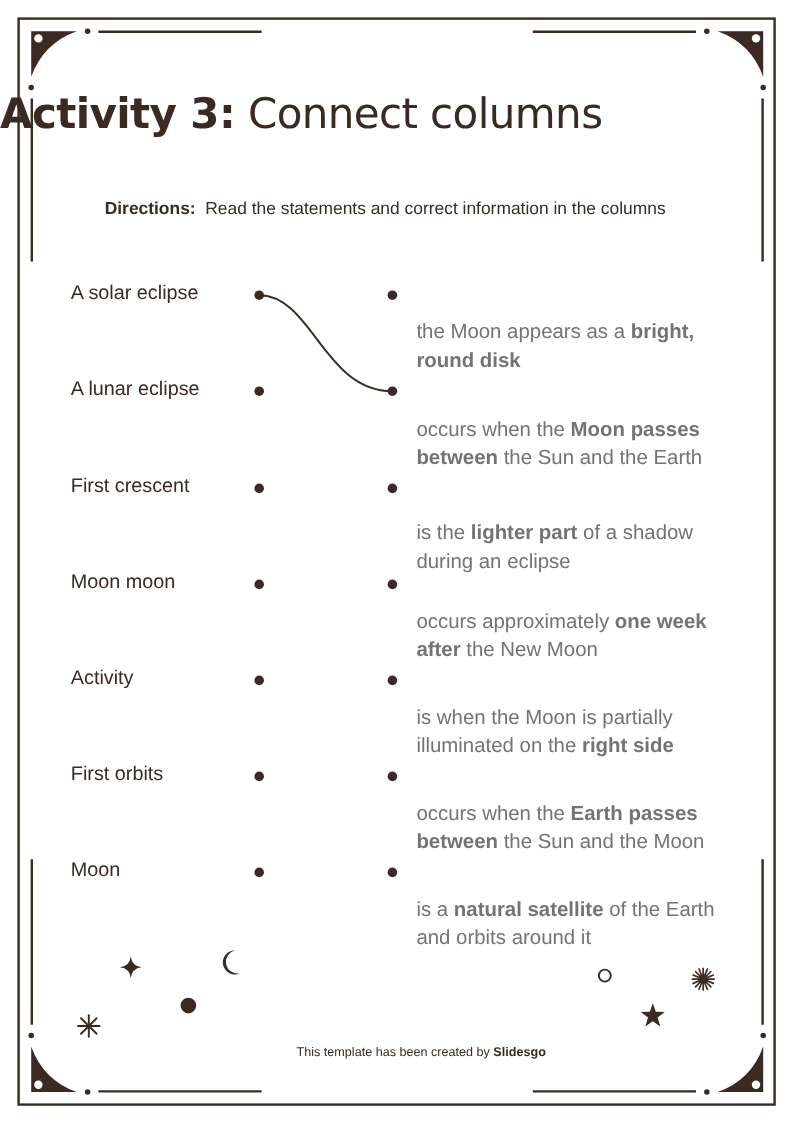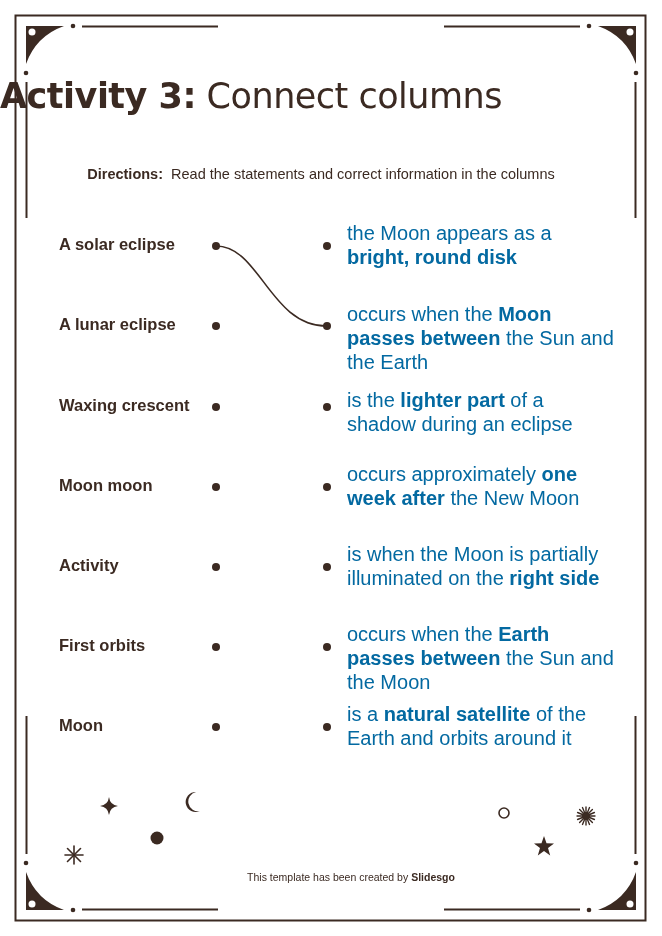--- a/index.html
+++ b/index.html
@@ -5,22 +5,22 @@
   html, body { margin: 0; padding: 0; background: #ffffff; }
   body { width: 662px; height: 936px; position: relative; overflow: hidden;
          font-family: "Liberation Sans", "DejaVu Sans", sans-serif; color: #3b2a22; }
   .frame-svg { position: absolute; left: 0; top: 0; }
   .title { position: absolute; left: 0; width: 662px; top: 76px; 
            font-family: "DejaVu Sans", sans-serif; font-size: 35px; color: #3b2a22; letter-spacing: -0.5px; }
   .title .bold { font-weight: bold; }
   .directions { position: absolute; left: 0; width: 642px; top: 166px; text-align: center;
                 font-size: 14.5px; color: #3b2a22; }
   .directions b { font-weight: bold; }
-  .term { position: absolute; left: 59px; font-size: 16.5px; font-weight: bold; color: #3b2a22; white-space: nowrap; }
-  .def { position: absolute; left: 347px; width: 270px; font-size: 20px; line-height: 24px; color: #0369a1; }
+  .term { position: absolute; left: 59px; font-size: 16.5px; font-weight: normal; color: #3b2a22; white-space: nowrap; }
+  .def { position: absolute; left: 347px; width: 270px; font-size: 17px; line-height: 24px; color: #737373; margin-top: 44px; }
   .def b { font-weight: bold; }
   .dot { position: absolute; width: 8px; height: 8px; border-radius: 50%; background: #3b2a22; }
   .credit { position: absolute; left: 0; width: 662px; top: 871px; text-align: center; font-size: 10.5px; color: #3b2a22; padding-left: 20px; }
   .credit b { font-weight: bold; }
   .deco { position: absolute; }
 </style>
 </head>
 <body>
 
 <svg class="frame-svg" width="662" height="936" viewBox="0 0 662 936">
@@ -68,21 +68,21 @@
 <div class="title">
   <span class="bold">Activity 3:</span><span> Connect columns</span>
 </div>
 
 <div class="directions">
   <b>Directions:</b><span style="white-space:pre">  Read the statements and correct information in the columns</span>
 </div>
 
 <div class="term" style="top:235px">A solar eclipse</div>
 <div class="term" style="top:315px">A lunar eclipse</div>
-<div class="term" style="top:396px">Waxing crescent</div>
+<div class="term" style="top:396px">First crescent</div>
 <div class="term" style="top:476px">Moon moon</div>
 <div class="term" style="top:556px">Activity</div>
 <div class="term" style="top:636px">First orbits</div>
 <div class="term" style="top:716px">Moon</div>
 
 <div class="dot" style="left:212px;top:242px"></div>
 <div class="dot" style="left:212px;top:322px"></div>
 <div class="dot" style="left:212px;top:403px"></div>
 <div class="dot" style="left:212px;top:483px"></div>
 <div class="dot" style="left:212px;top:563px"></div>

